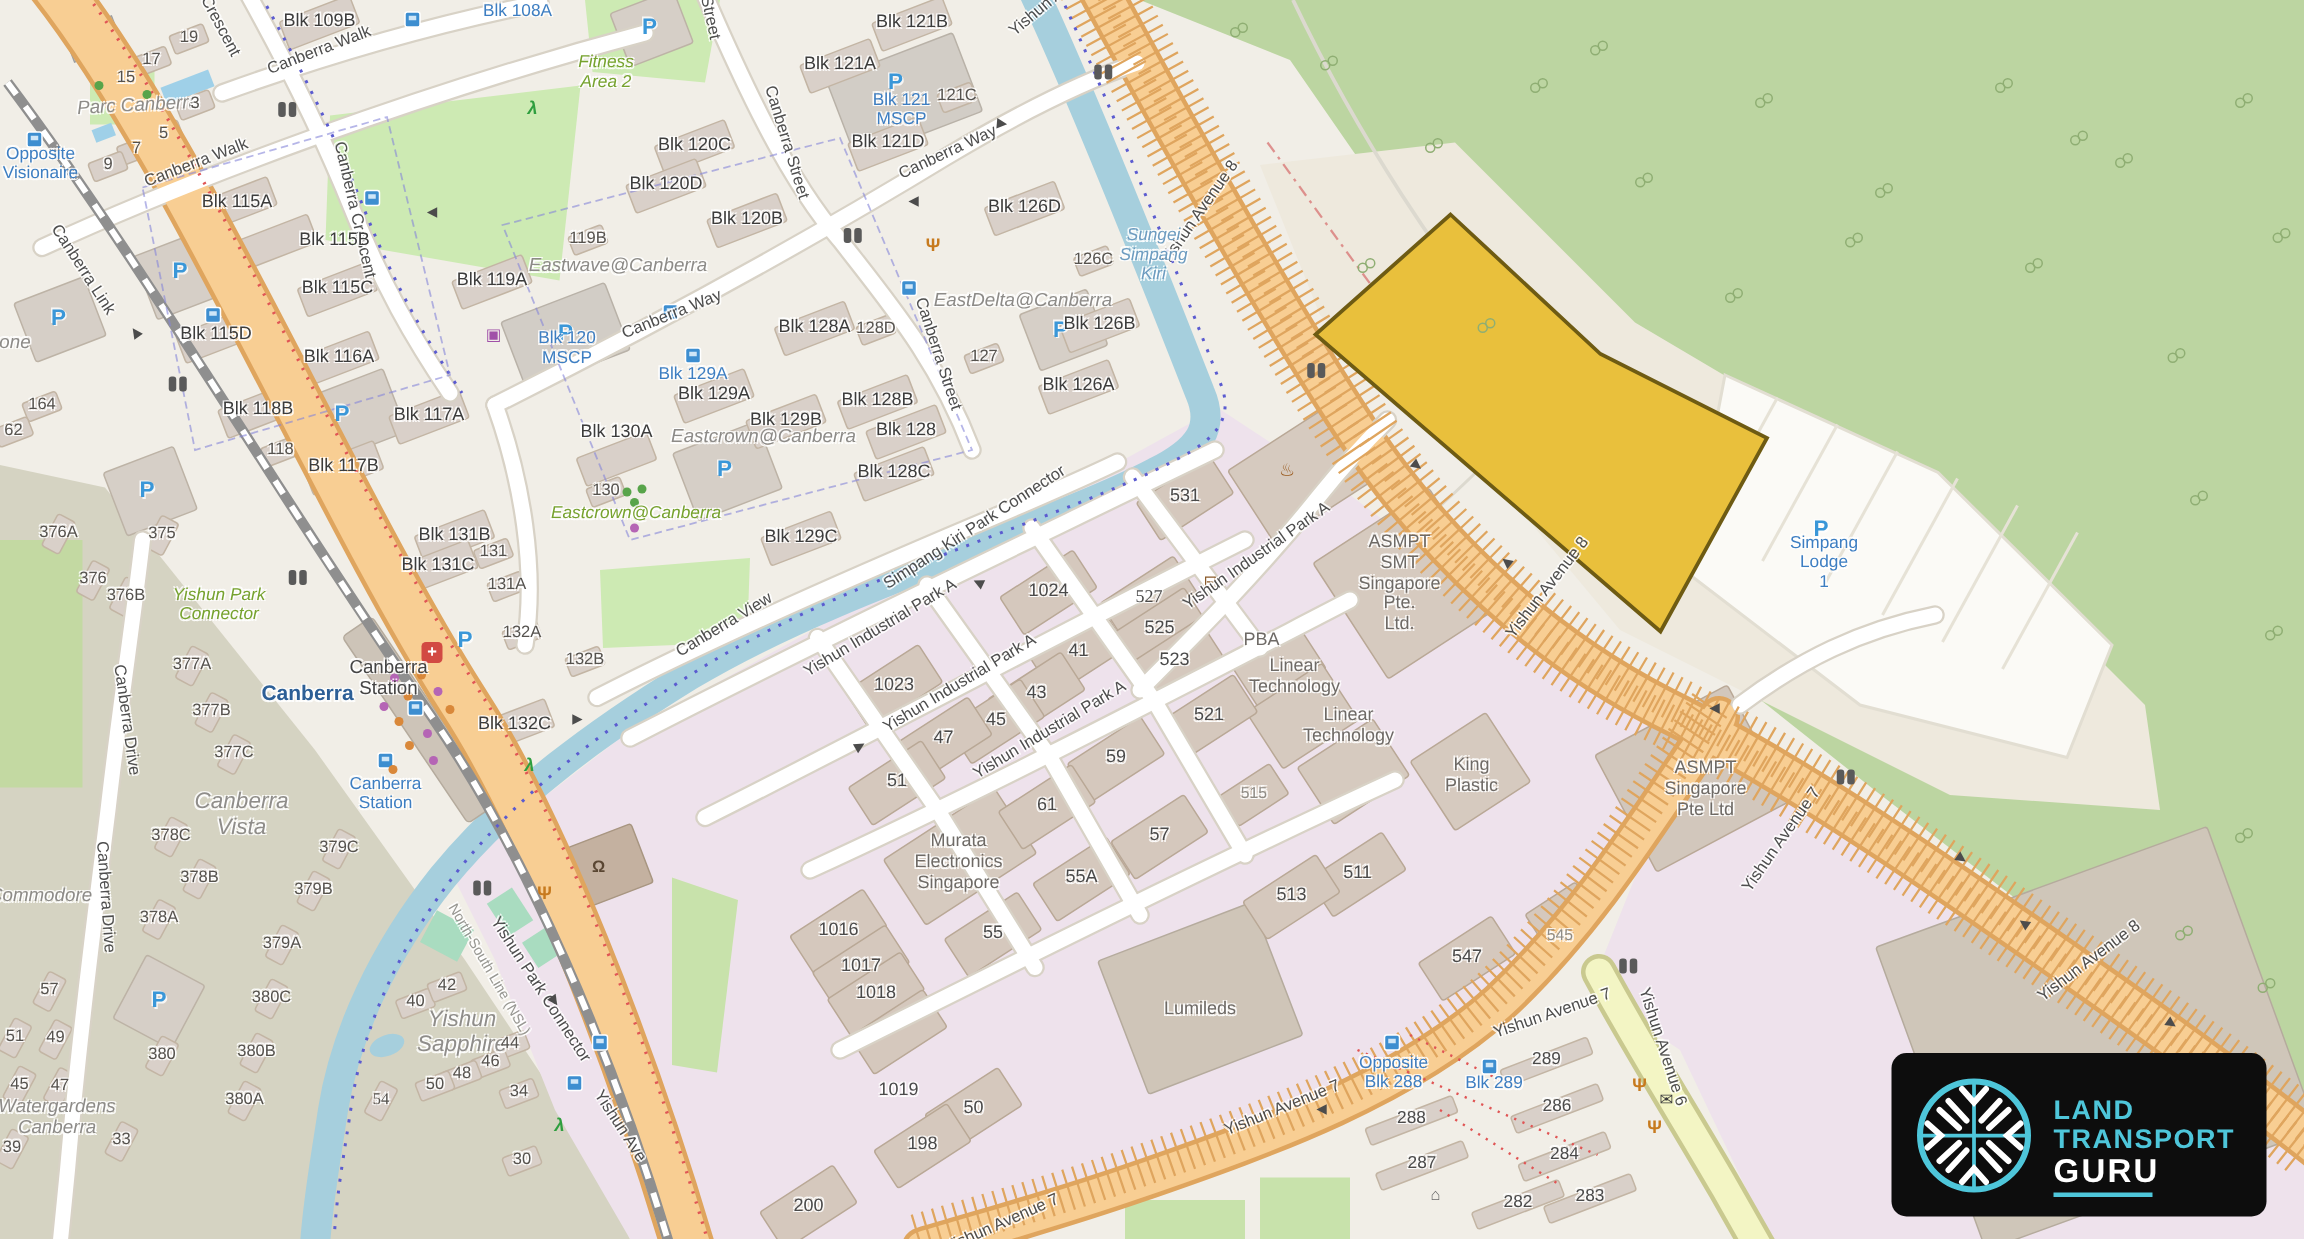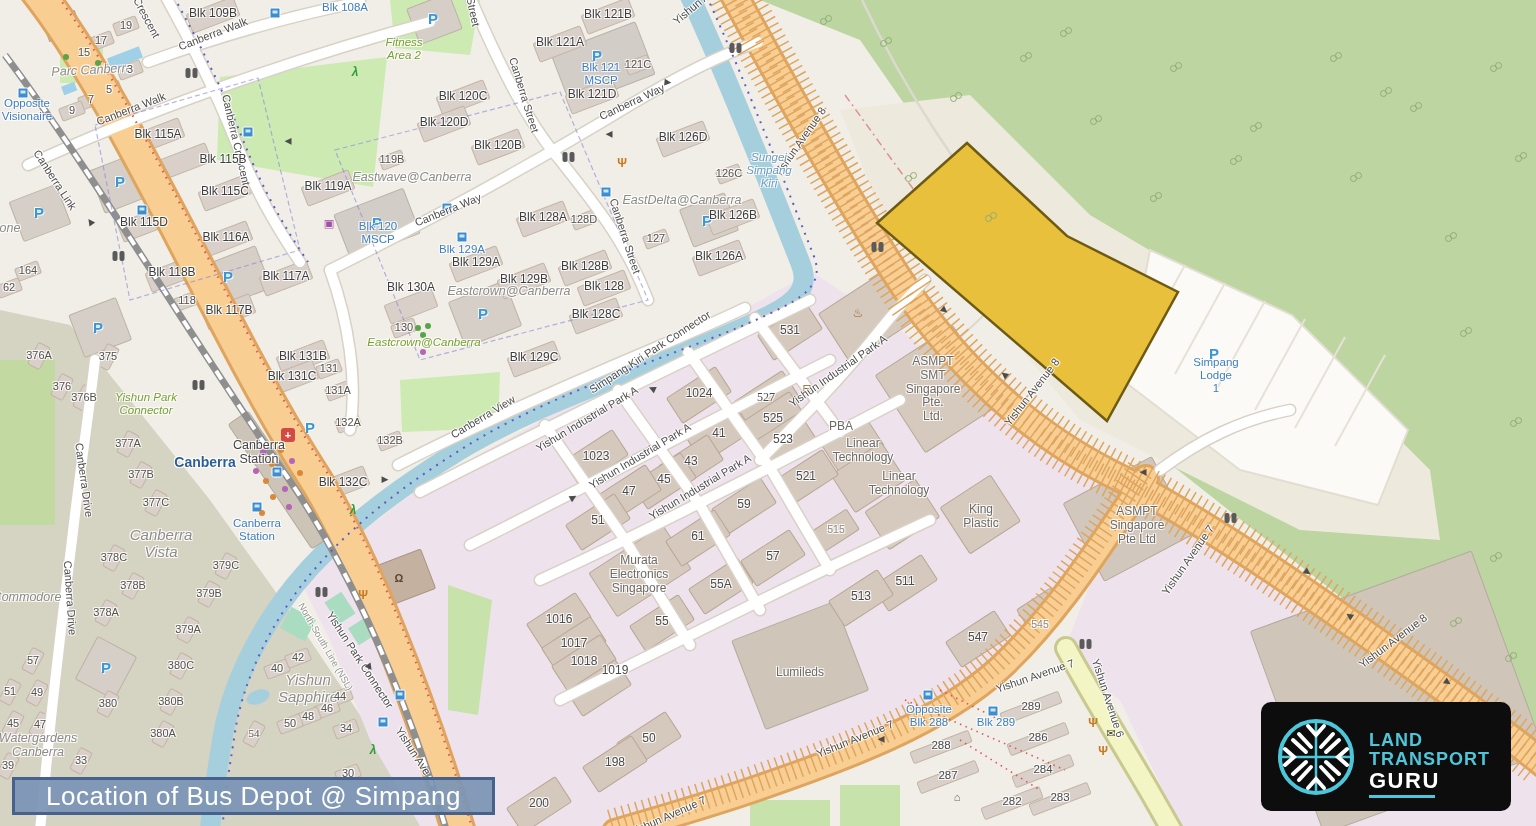--- a/index.html
+++ b/index.html
@@ -614,21 +614,21 @@
       <span class="lbl ni" style="left: 766px; top: 398px; transform: translate(-50%, -50%) rotate(0deg); font-family: Liberation Serif, serif;">527</span>
       <span class="lbl ni" style="left: 773px; top: 419px; transform: translate(-50%, -50%) rotate(0deg);">525</span>
       <span class="lbl ni" style="left: 783px; top: 440px; transform: translate(-50%, -50%) rotate(0deg);">523</span>
       <span class="lbl ni" style="left: 806px; top: 477px; transform: translate(-50%, -50%) rotate(0deg);">521</span>
       <span class="lbl ni" style="left: 905px; top: 582px; transform: translate(-50%, -50%) rotate(0deg);">511</span>
       <span class="lbl ni" style="left: 861px; top: 597px; transform: translate(-50%, -50%) rotate(0deg);">513</span>
       <span class="lbl ni" style="left: 978px; top: 638px; transform: translate(-50%, -50%) rotate(0deg);">547</span>
       <span class="lbl ni" style="left: 559px; top: 620px; transform: translate(-50%, -50%) rotate(0deg);">1016</span>
       <span class="lbl ni" style="left: 574px; top: 644px; transform: translate(-50%, -50%) rotate(0deg);">1017</span>
       <span class="lbl ni" style="left: 584px; top: 662px; transform: translate(-50%, -50%) rotate(0deg);">1018</span>
-      <span class="lbl ni" style="left: 599px; top: 671px; transform: translate(-50%, -50%) rotate(0deg); margin-left: 16px;">1019</span>
+      <span class="lbl ni" style="left: 599px; top: 727px; transform: translate(-50%, -50%) rotate(0deg);">1019</span>
       <span class="lbl ni" style="left: 649px; top: 739px; transform: translate(-50%, -50%) rotate(0deg);">50</span>
       <span class="lbl ni" style="left: 615px; top: 763px; transform: translate(-50%, -50%) rotate(0deg);">198</span>
       <span class="lbl ni" style="left: 539px; top: 804px; transform: translate(-50%, -50%) rotate(0deg);">200</span>
       <span class="lbl ns" style="left: 836px; top: 529px; transform: translate(-50%, -50%) rotate(0deg);">515</span>
       <span class="lbl ns" style="left: 1040px; top: 608px; transform: translate(-50%, -50%) rotate(0deg); margin-top: 16px;">545</span>
       <span class="lbl sl" style="left: 1031px; top: 707px; transform: translate(-50%, -50%) rotate(0deg);">289</span>
       <span class="lbl sl" style="left: 941px; top: 746px; transform: translate(-50%, -50%) rotate(0deg);">288</span>
       <span class="lbl sl" style="left: 1038px; top: 738px; transform: translate(-50%, -50%) rotate(0deg);">286</span>
       <span class="lbl sl" style="left: 948px; top: 776px; transform: translate(-50%, -50%) rotate(0deg);">287</span>
       <span class="lbl sl" style="left: 1043px; top: 770px; transform: translate(-50%, -50%) rotate(0deg);">284</span>
@@ -644,23 +644,20 @@
       <span class="lbl ar" style="left: 1308px; top: 572px; transform: translate(-50%, -50%) rotate(35deg);">▶</span>
       <span class="lbl ar" style="left: 1349px; top: 616px; transform: translate(-50%, -50%) rotate(215deg);">▶</span>
       <span class="lbl ar" style="left: 1448px; top: 682px; transform: translate(-50%, -50%) rotate(35deg);">▶</span>
       <span class="lbl ar" style="left: 573px; top: 497px; transform: translate(-50%, -50%) rotate(-30deg);">▶</span>
       <span class="lbl ar" style="left: 652px; top: 389px; transform: translate(-50%, -50%) rotate(205deg);">▶</span>
       <span class="lbl ar" style="left: 370px; top: 667px; transform: translate(-50%, -50%) rotate(55deg);">▶</span>
       <span class="lbl ar" style="left: 881px; top: 740px; transform: translate(-50%, -50%) rotate(180deg);">▶</span>
       <span class="lbl ar" style="left: 385px; top: 479px; transform: translate(-50%, -50%) rotate(0deg);">▶</span>
     </div>
 
-  <div id="caption">
-    <span>Location of Bus Depot @ Simpang</span>
-  </div>
 
   <div id="logo">
     <svg class="emblem" width="86" height="86" viewBox="0 0 86 86">
       <circle cx="43" cy="43" r="36" fill="none" stroke="#4ec6da" stroke-width="4"></circle>
       <line x1="7" y1="43" x2="79" y2="43" stroke="#4ec6da" stroke-width="2.5"></line>
       <line x1="43" y1="7" x2="43" y2="79" stroke="#4ec6da" stroke-width="2.5"></line>
       <g stroke="#ffffff" stroke-width="4" fill="none" stroke-linecap="round">
         <path d="M20,26 L33,38"></path>
           <path d="M26,20 L38,33"></path>
         <path d="M66,26 L53,38"></path>

